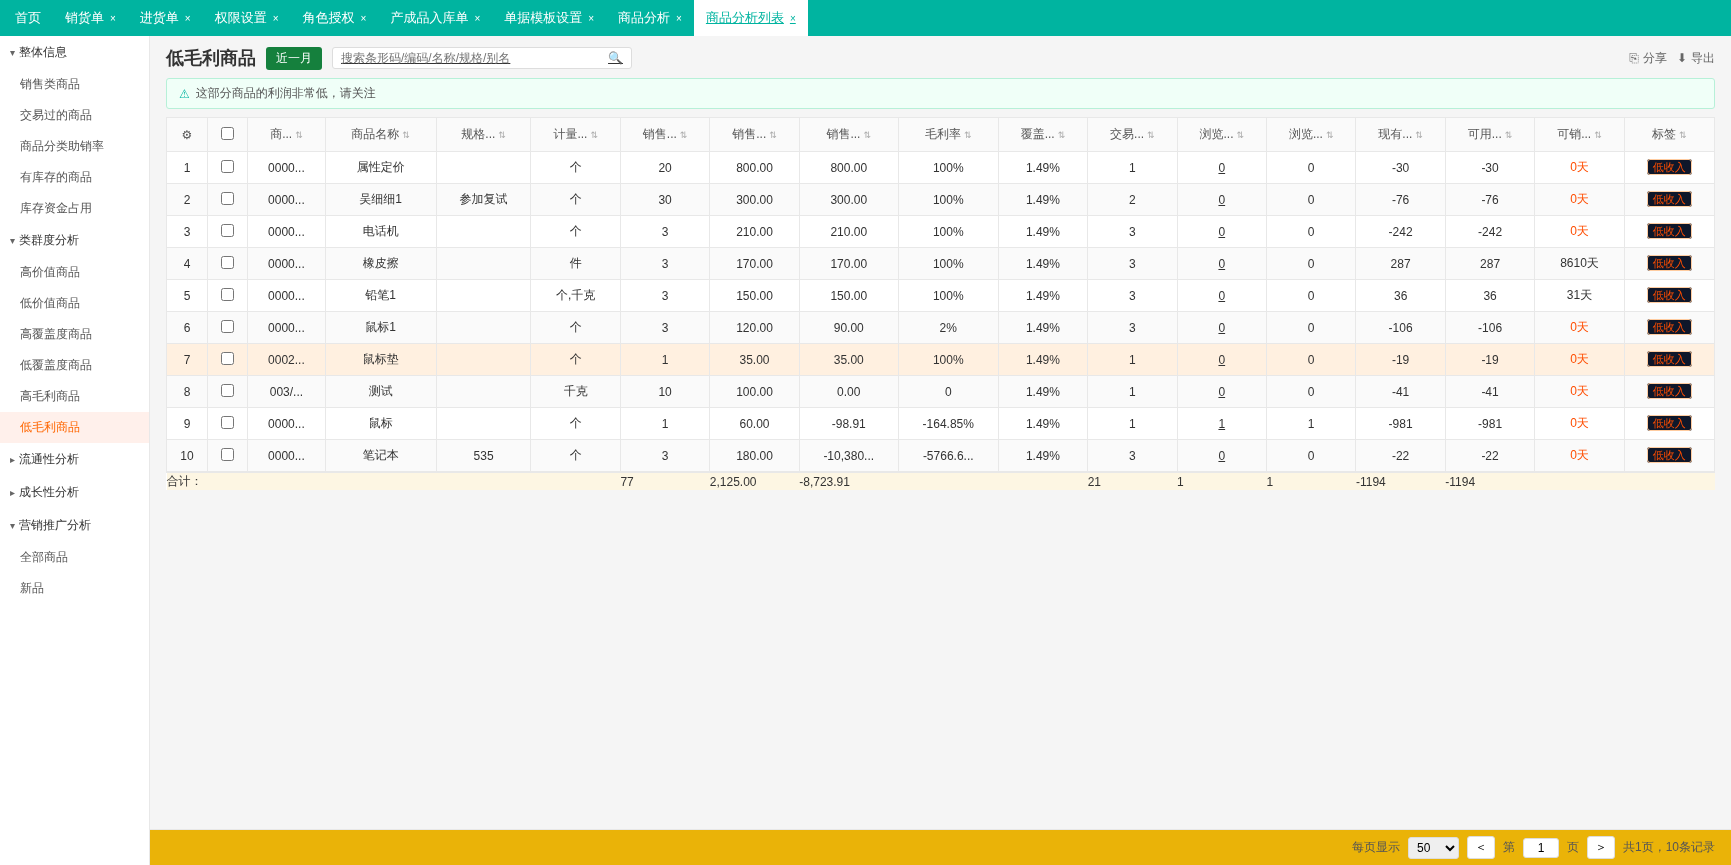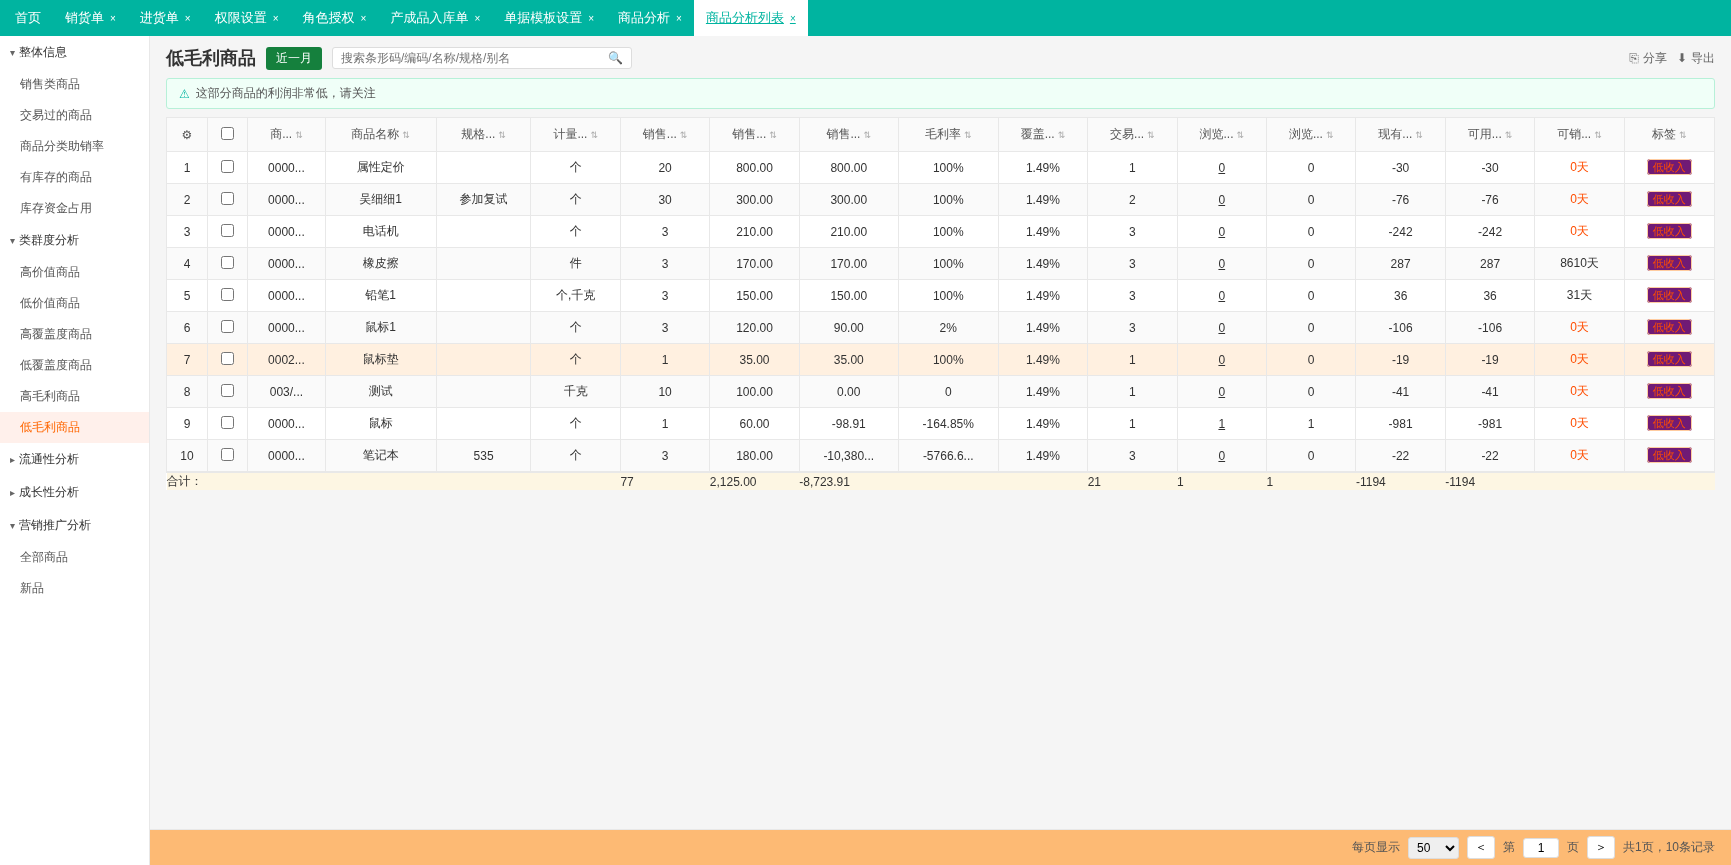--- a/index.html
+++ b/index.html
@@ -92,20 +92,21 @@
     .search-box {
       display: flex;
       align-items: center;
       border: 1px solid #ddd;
       border-radius: 3px;
       padding: 3px 8px;
       background: #fff;
       gap: 4px;
       flex: 1;
       max-width: 300px;
+      text-decoration: underline;
     }
     .search-box input {
       border: none;
       outline: none;
       font-size: 12px;
       width: 100%;
       color: #999;
     }
     .header-actions {
       margin-left: auto;
@@ -171,21 +172,21 @@
     tbody tr:nth-child(even) { background: #fafafa; }
     tbody tr.highlighted { background: #fff0e0; }
     tbody td {
       padding: 7px 6px;
       border: 1px solid #e8e8e8;
       text-align: center;
       color: #333;
       white-space: nowrap;
     }
     .tag-low-income {
-      background: #701a75;
+      background: #0f172a;
       color: #ff4d00;
       border: 1px solid #ffcca0;
       border-radius: 3px;
       padding: 1px 5px;
       font-size: 11px;
     }
     .red-text { color: #ff4d00; }
     .underline { text-decoration: underline; cursor: pointer; }
 
     
@@ -193,21 +194,21 @@
       background: #fdf6e3;
       border-top: 2px solid #e8e8e8;
     }
     .total-row td {
       background: #fdf6e3;
       font-weight: normal;
     }
 
     
     .bottom-bar {
-      background: #fdba74;
+      background: #eab308;
       border-top: 1px solid #e8e8e8;
       padding: 6px 16px;
       display: flex;
       align-items: center;
       justify-content: flex-end;
       gap: 8px;
       font-size: 12px;
       color: #555;
     }
     .bottom-bar select {

